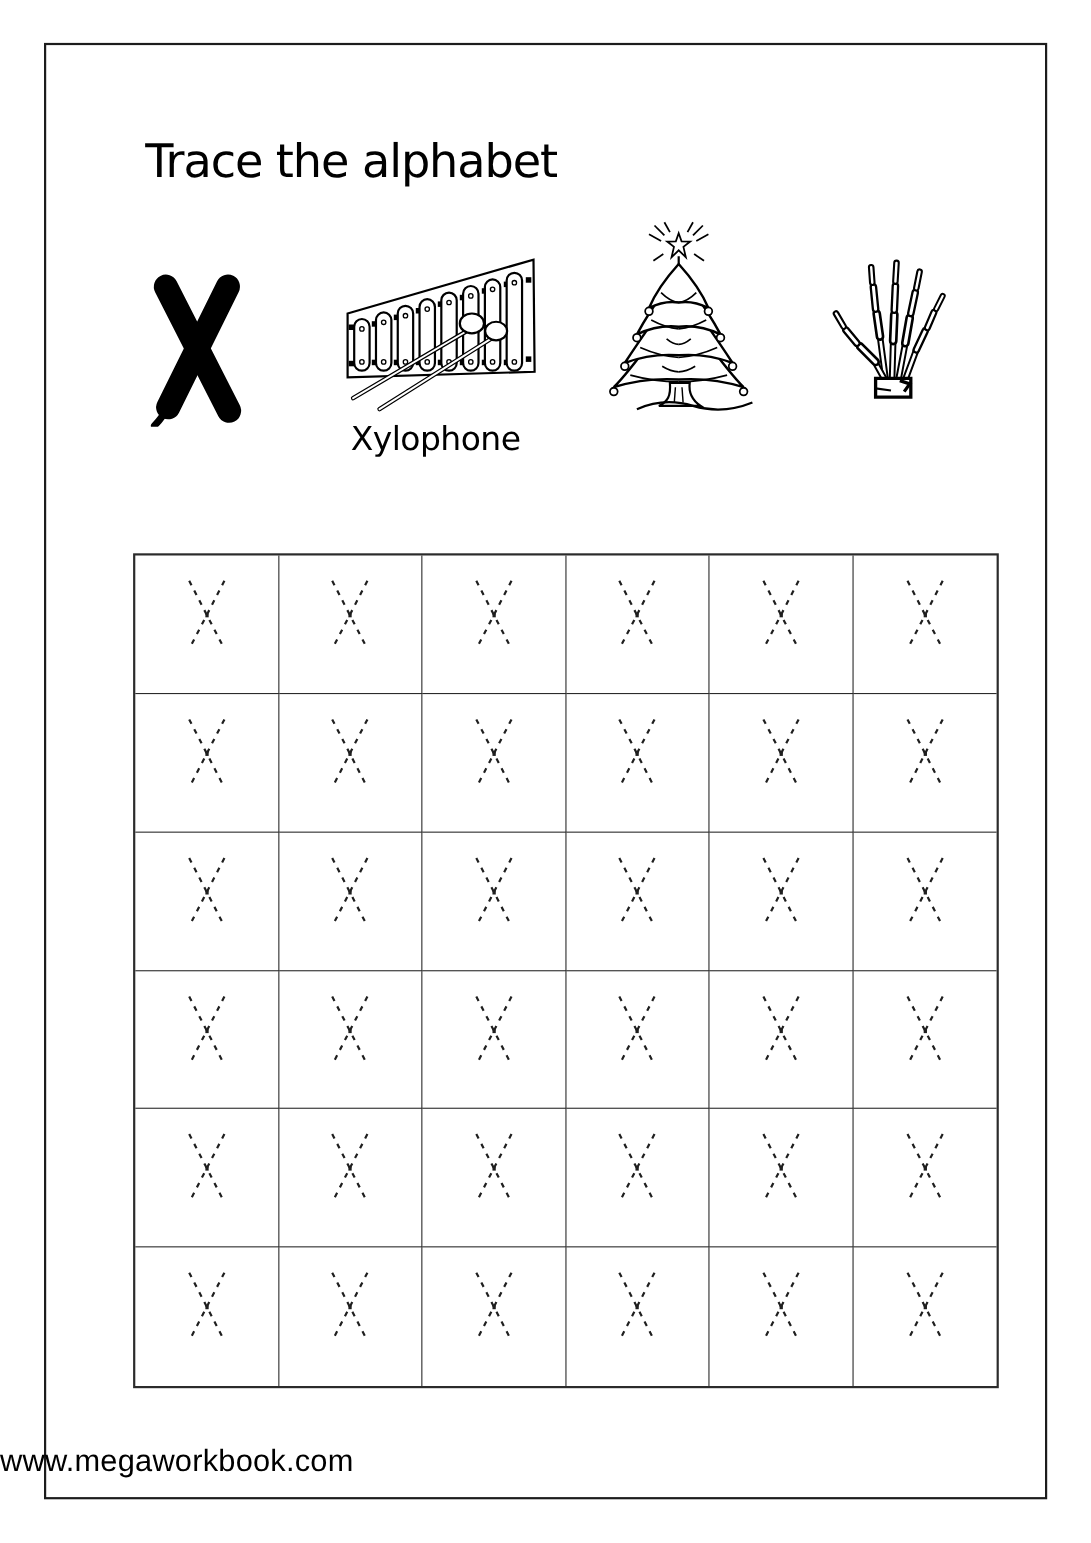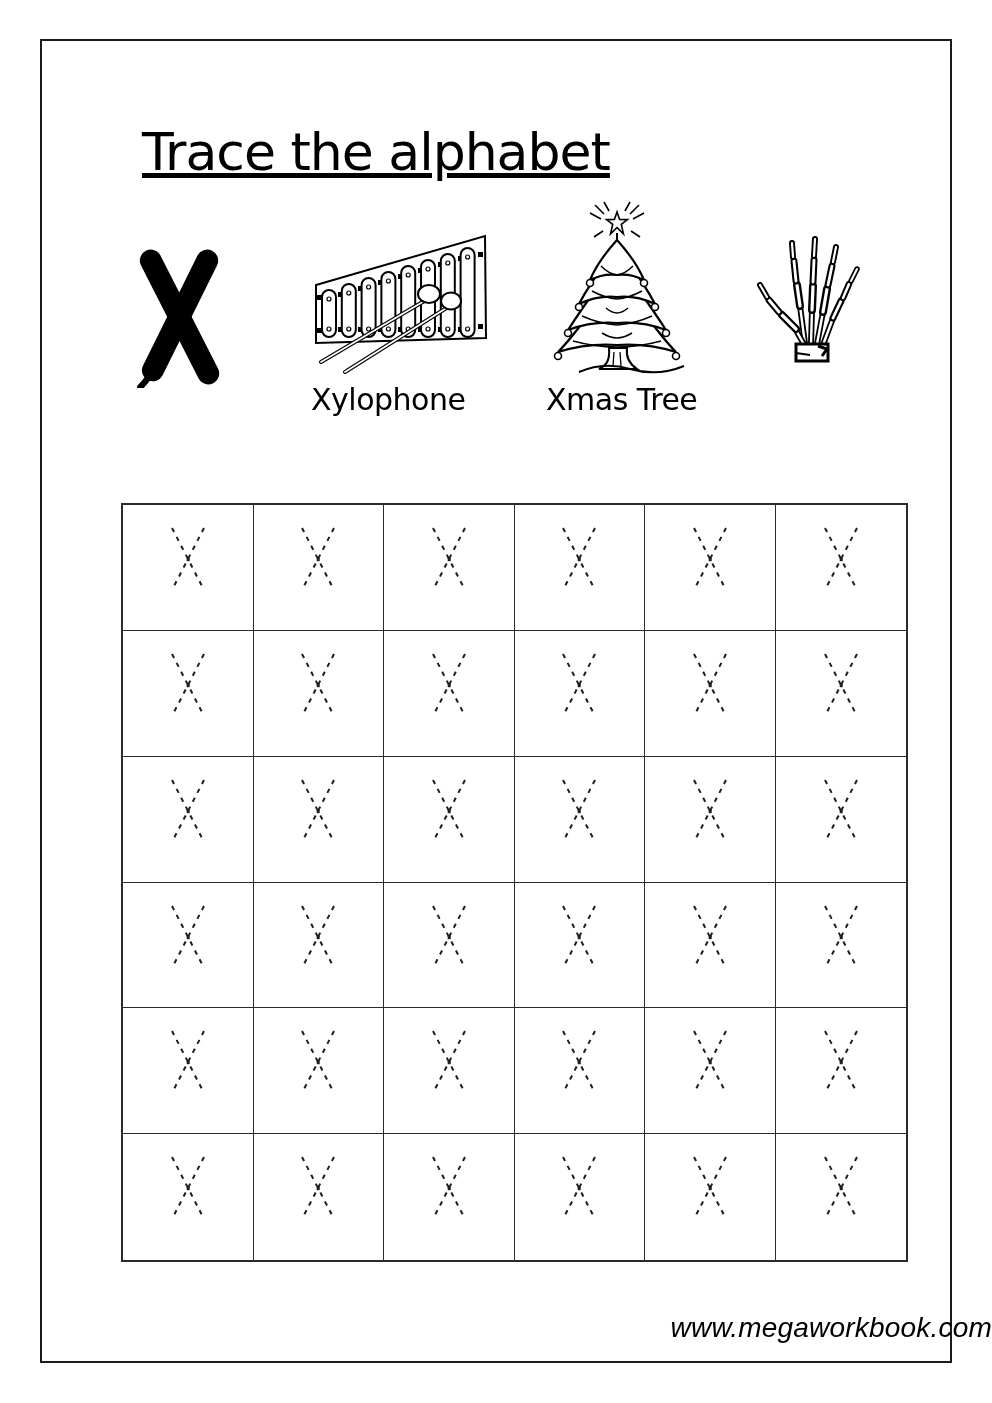--- a/index.html
+++ b/index.html
@@ -9,54 +9,53 @@
     background:#ffffff;
     font-family:"DejaVu Sans", sans-serif;
     color:#000;
     overflow:hidden;
   }
   .frame{
     position:absolute;left:40px;top:39px;width:912px;height:1324px;
     border:2px solid #1c1c1c;box-sizing:border-box;
   }
   .title{
-    position:absolute;left:142px;top:122px;
-    font-size:52px;font-weight:500;letter-spacing:-1px;
+    position:absolute;left:132px;top:122px;
+    font-size:42px;font-weight:500;letter-spacing:-1px;
     white-space:nowrap;
-    text-decoration:underline;
   }
   .hero{position:absolute;left:133px;top:246px;width:92px;height:142px;}
   .sr{position:absolute;width:1px;height:1px;overflow:hidden;clip:rect(0 0 0 0);}
   .pic{position:absolute;}
   .pic-label{
     position:absolute;top:382px;width:170px;
-    font-size:30px;letter-spacing:-0.5px;white-space:nowrap;
+    text-align:center;font-size:30px;letter-spacing:-0.5px;white-space:nowrap;
   }
   .grid{
     position:absolute;left:121px;top:503px;width:787px;height:759px;
     box-sizing:border-box;border:2px solid #2b2b2b;
     display:grid;
     grid-template-columns:repeat(6,1fr);
     grid-template-rows:repeat(6,1fr);
     background:#fff;
   }
   .cell{
     box-sizing:border-box;
     border-right:1px solid #2b2b2b;
     border-bottom:1px solid #2b2b2b;
     display:flex;justify-content:center;align-items:flex-start;
     padding-top:21px;
   }
   .cell:nth-child(6n){border-right:none;}
   .cell:nth-child(n+31){border-bottom:none;}
   .footer{
     position:absolute;left:0;top:1312px;width:992px;
-    text-align:right;
+    text-align:left;
     font-family:"Liberation Sans", sans-serif;
-    font-size:28px;letter-spacing:0.2px;font-style:italic;
+    font-size:28px;letter-spacing:0.2px;
   }
   svg{display:block;}
 </style>
 </head>
 <body>
 
 <div class="page">
 
   <div class="frame"></div>
 
@@ -193,21 +192,20 @@
           <circle cx="109" cy="107" r="3.5"></circle>
         <circle cx="22" cy="133" r="3.5"></circle>
           <circle cx="120" cy="133" r="3.5"></circle>
         <circle cx="12" cy="156" r="3.5"></circle>
           <circle cx="130" cy="156" r="3.5"></circle>
       </g>
 
       <path d="M33,172 Q58,161 84,169 Q111,177 138,166" fill="none" stroke="#000" stroke-width="2"></path>
     </svg>
   </div>
-  <div class="pic-label" style="left:546px;">Xmas Tree</div>
 
   <div class="pic" style="left:748px;top:228px;">
     <svg width="122" height="138" viewBox="0 0 122 138">
 
       <g stroke-linecap="round">
         <line x1="52" y1="78" x2="57" y2="116" stroke="#000" stroke-width="6"></line>
           <line x1="52" y1="78" x2="57" y2="116" stroke="#fff" stroke-width="2.4"></line>
         <line x1="64" y1="82" x2="63" y2="116" stroke="#000" stroke-width="6"></line>
           <line x1="64" y1="82" x2="63" y2="116" stroke="#fff" stroke-width="2.4"></line>
         <line x1="75" y1="84" x2="69" y2="116" stroke="#000" stroke-width="6"></line>

